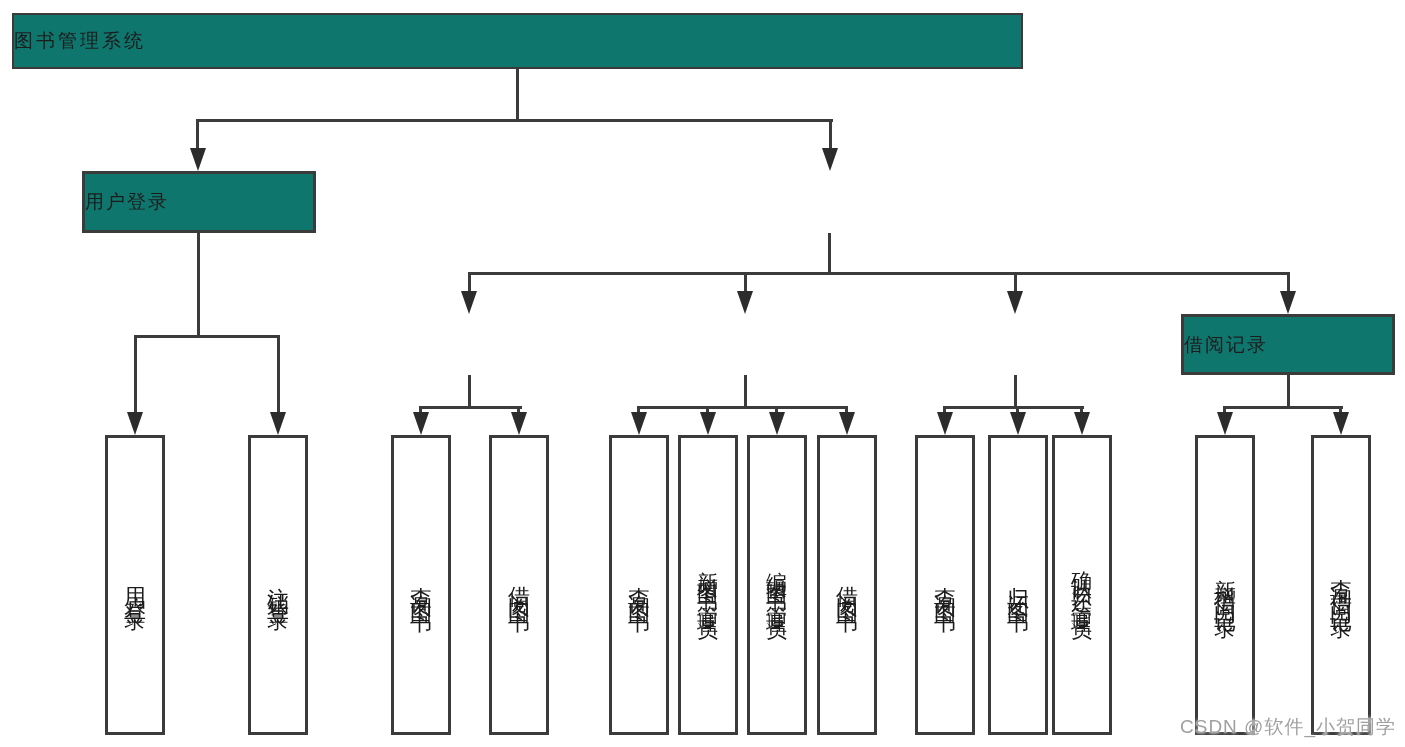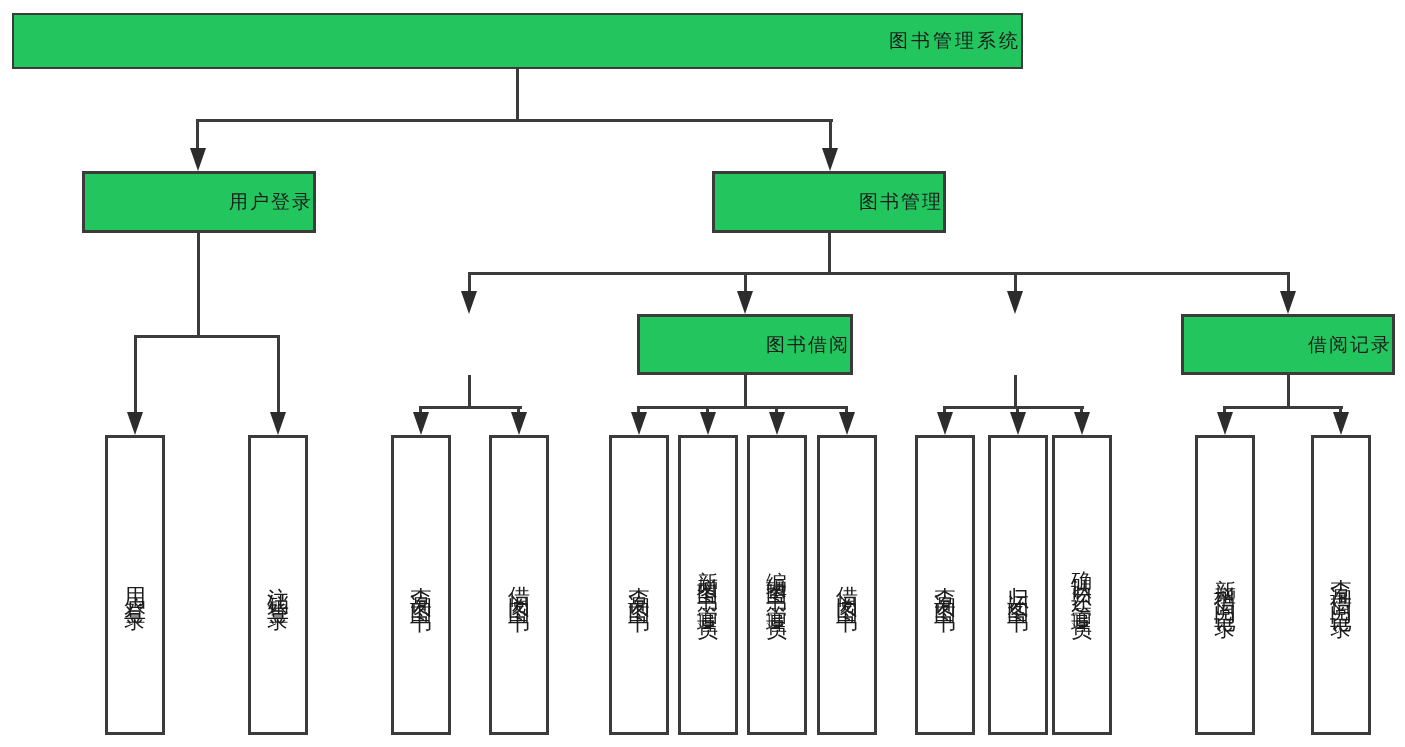--- a/index.html
+++ b/index.html
@@ -8,21 +8,21 @@
   }
   html,body{margin:0;padding:0;}
   body{
     width:1405px;height:747px;background:var(--background);
     font-family:"Liberation Sans","DejaVu Sans",sans-serif;
     overflow:hidden;
   }
   #canvas{position:relative;width:1405px;height:747px;background:var(--background);}
   .hbox{
     position:absolute;box-sizing:border-box;border:3px solid var(--border);
-    background:#22c55e;display:flex;align-items:center;justify-content:flex-end;
+    background:#0f766e;display:flex;align-items:center;justify-content:flex-start;
   }
   .hbox span{font-size:19px;letter-spacing:2px;color:var(--text);white-space:nowrap;}
   .root-box{border-width:2px;}
   .root-box span{letter-spacing:3px;}
   .vbox{
     position:absolute;box-sizing:border-box;width:60px;height:300px;
     border:3px solid var(--border);background:#fff;
     display:flex;align-items:center;justify-content:center;
   }
   .vbox span{
@@ -54,45 +54,39 @@
   <div class="line" style="left:516px;top:69px;width:3px;height:51px"></div>
   <div class="line" style="left:196px;top:119px;width:637px;height:3px"></div>
   <div class="line" style="left:196px;top:119px;width:3px;height:31px"></div>
   <div class="line" style="left:829px;top:119px;width:3px;height:31px"></div>
   <div class="arrow" style="left:190px;top:148px"></div>
   <div class="arrow" style="left:822px;top:148px"></div>
 
   <div class="hbox" style="left:82px;top:171px;width:234px;height:62px">
     <span>用户登录</span>
   </div>
-  <div class="hbox" style="left:712px;top:171px;width:234px;height:62px">
-    <span>图书管理</span>
-  </div>
 
   <div class="line" style="left:197px;top:233px;width:3px;height:102px"></div>
   <div class="line" style="left:134px;top:335px;width:146px;height:3px"></div>
   <div class="line" style="left:134px;top:335px;width:3px;height:79px"></div>
   <div class="line" style="left:277px;top:335px;width:3px;height:79px"></div>
   <div class="arrow" style="left:127px;top:412px"></div>
   <div class="arrow" style="left:270px;top:412px"></div>
 
   <div class="line" style="left:828px;top:233px;width:3px;height:39px"></div>
   <div class="line" style="left:468px;top:272px;width:822px;height:3px"></div>
   <div class="line" style="left:468px;top:272px;width:3px;height:21px"></div>
   <div class="line" style="left:744px;top:272px;width:3px;height:21px"></div>
   <div class="line" style="left:1014px;top:272px;width:3px;height:21px"></div>
   <div class="line" style="left:1287px;top:272px;width:3px;height:21px"></div>
   <div class="arrow" style="left:461px;top:291px"></div>
   <div class="arrow" style="left:737px;top:291px"></div>
   <div class="arrow" style="left:1007px;top:291px"></div>
   <div class="arrow" style="left:1280px;top:291px"></div>
 
-  <div class="hbox" style="left:637px;top:314px;width:216px;height:61px">
-    <span>图书借阅</span>
-  </div>
   <div class="hbox" style="left:1181px;top:314px;width:214px;height:61px">
     <span>借阅记录</span>
   </div>
 
   <div class="line" style="left:468px;top:375px;width:3px;height:31px"></div>
   <div class="line" style="left:419px;top:406px;width:103px;height:3px"></div>
   <div class="line" style="left:419px;top:406px;width:3px;height:9px"></div>
   <div class="line" style="left:517px;top:406px;width:3px;height:9px"></div>
   <div class="arrow" style="left:413px;top:412px"></div>
   <div class="arrow" style="left:511px;top:412px"></div>
@@ -161,14 +155,15 @@
     <span>确认归还（管理员）</span>
   </div>
 
   <div class="vbox" style="left:1195px;top:435px">
     <span>新增借阅记录</span>
   </div>
   <div class="vbox" style="left:1311px;top:435px">
     <span>查询借阅记录</span>
   </div>
 
+  <div class="watermark">CSDN @软件_小贺同学</div>
 
 </div>
 
 </body></html>

